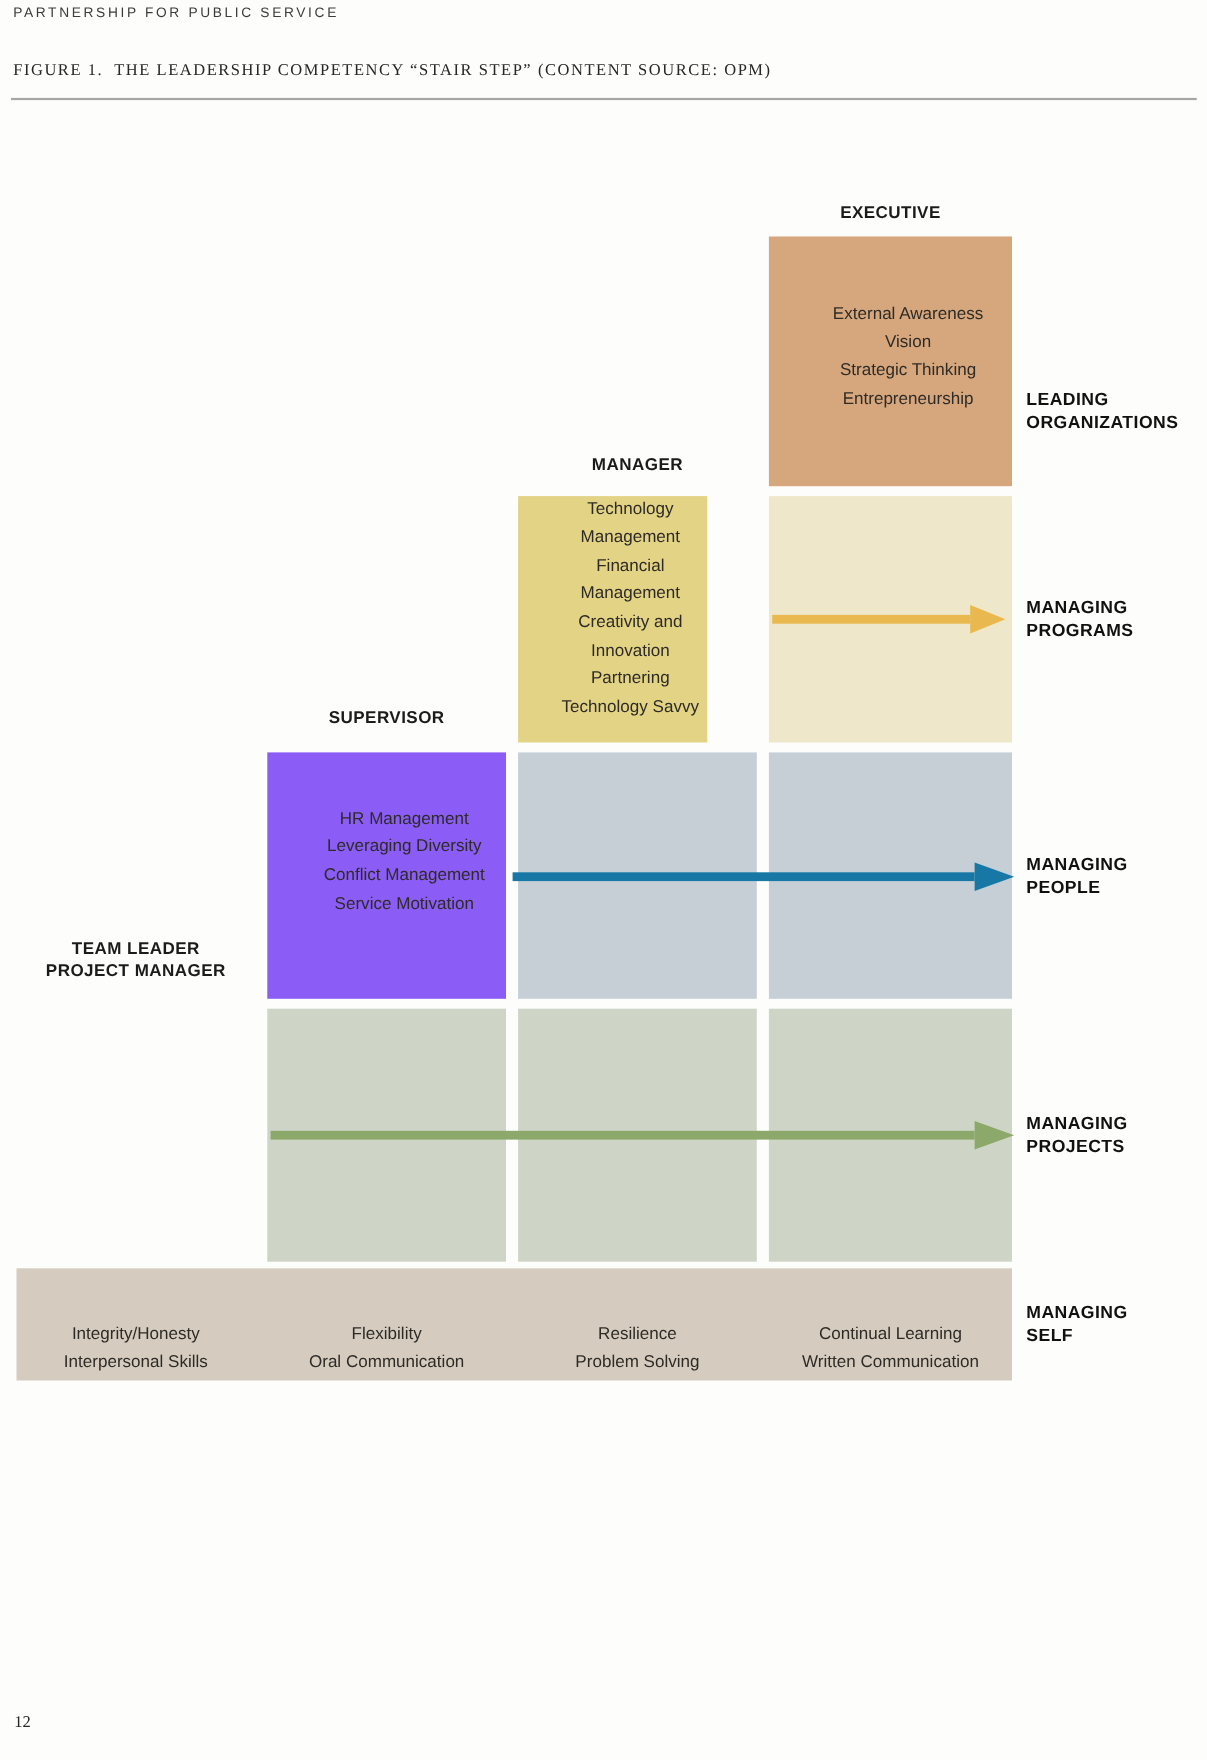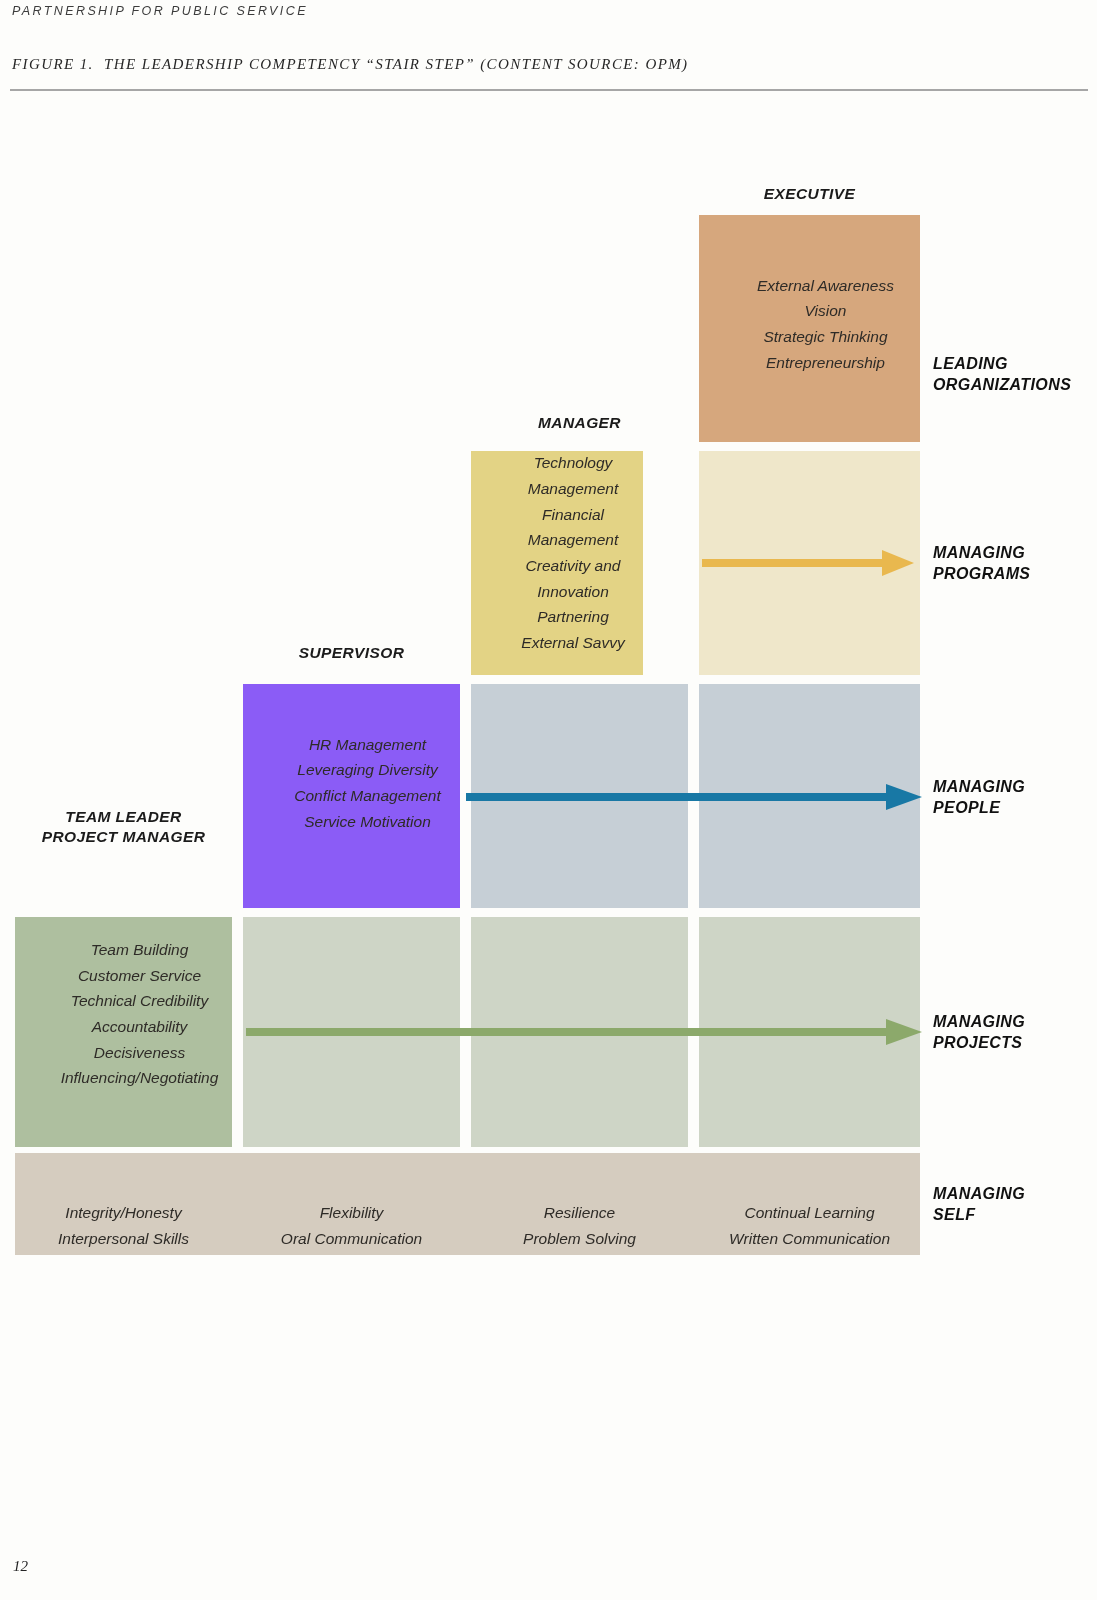--- a/index.html
+++ b/index.html
@@ -4,21 +4,20 @@
 <style>
   * { margin: 0; padding: 0; box-sizing: border-box; }
   body { background: #ffffff; }
   .page {
     position: relative;
     width: 1097px;
     height: 1600px;
     background: #fdfdfb;
     font-family: "Liberation Sans", sans-serif;
     overflow: hidden;
-    font-style: italic;
   }
   .brand {
     position: absolute; left: 12px; top: 4px;
     font-size: 12.5px; letter-spacing: 2.4px;
     color: #3c3c3c; font-weight: 400;
   }
   .figure-title {
     position: absolute; left: 12px; top: 56px;
     font-family: "Liberation Serif", serif;
     font-size: 15px; letter-spacing: 1.4px;
@@ -56,21 +55,21 @@
   
   .col-label {
     position: absolute;
     font-weight: 700; font-size: 15.5px; letter-spacing: 0.4px;
     color: #1b1b1b; text-align: center; line-height: 20px;
     white-space: pre-line;
   }
   .lbl-exec { left: 699px; top: 184px; width: 221px; }
   .lbl-mgr  { left: 471px; top: 413px; width: 217px; }
   .lbl-sup  { left: 243px; top: 643px; width: 217px; }
-  .lbl-team { left: 15px;  top: 807px; width: 217px; }
+  .lbl-team { left: 15px;  top: 853px; width: 217px; }
   
   .right-label {
     position: absolute; left: 933px;
     font-weight: 700; font-size: 16px; letter-spacing: 0.4px;
     color: #111111; line-height: 21px; white-space: pre-line;
   }
   .rl-organizations { top: 306px; margin-top: 47px; }
   .rl-programs      { top: 542px; }
   .rl-people        { top: 776px; }
   .rl-projects      { top: 1011px; }
@@ -135,46 +134,36 @@
       <div>Entrepreneurship</div>
     </div>
   </div>
 
   <div class="box mgr-box">
     <div class="items">
       <div>Technology Management</div>
       <div>Financial Management</div>
       <div>Creativity and Innovation</div>
       <div>Partnering</div>
-      <div>External Savvy</div>
+      <div>Technology Savvy</div>
     </div>
   </div>
   <div class="box mgr-ext"></div>
 
   <div class="box sup-box">
     <div class="items">
       <div>HR Management</div>
       <div>Leveraging Diversity</div>
       <div>Conflict Management</div>
       <div>Service Motivation</div>
     </div>
   </div>
   <div class="box sup-ext-1"></div>
   <div class="box sup-ext-2"></div>
 
-  <div class="box team-box">
-    <div class="items">
-      <div>Team Building</div>
-      <div>Customer Service</div>
-      <div>Technical Credibility</div>
-      <div>Accountability</div>
-      <div>Decisiveness</div>
-      <div>Influencing/Negotiating</div>
-    </div>
-  </div>
   <div class="box team-ext-1"></div>
   <div class="box team-ext-2"></div>
   <div class="box team-ext-3"></div>
 
   <div class="arrow-bar bar-programs"></div>
   <div class="arrow-head head-programs"></div>
   <div class="arrow-bar bar-people"></div>
   <div class="arrow-head head-people"></div>
   <div class="arrow-bar bar-projects"></div>
   <div class="arrow-head head-projects"></div>

